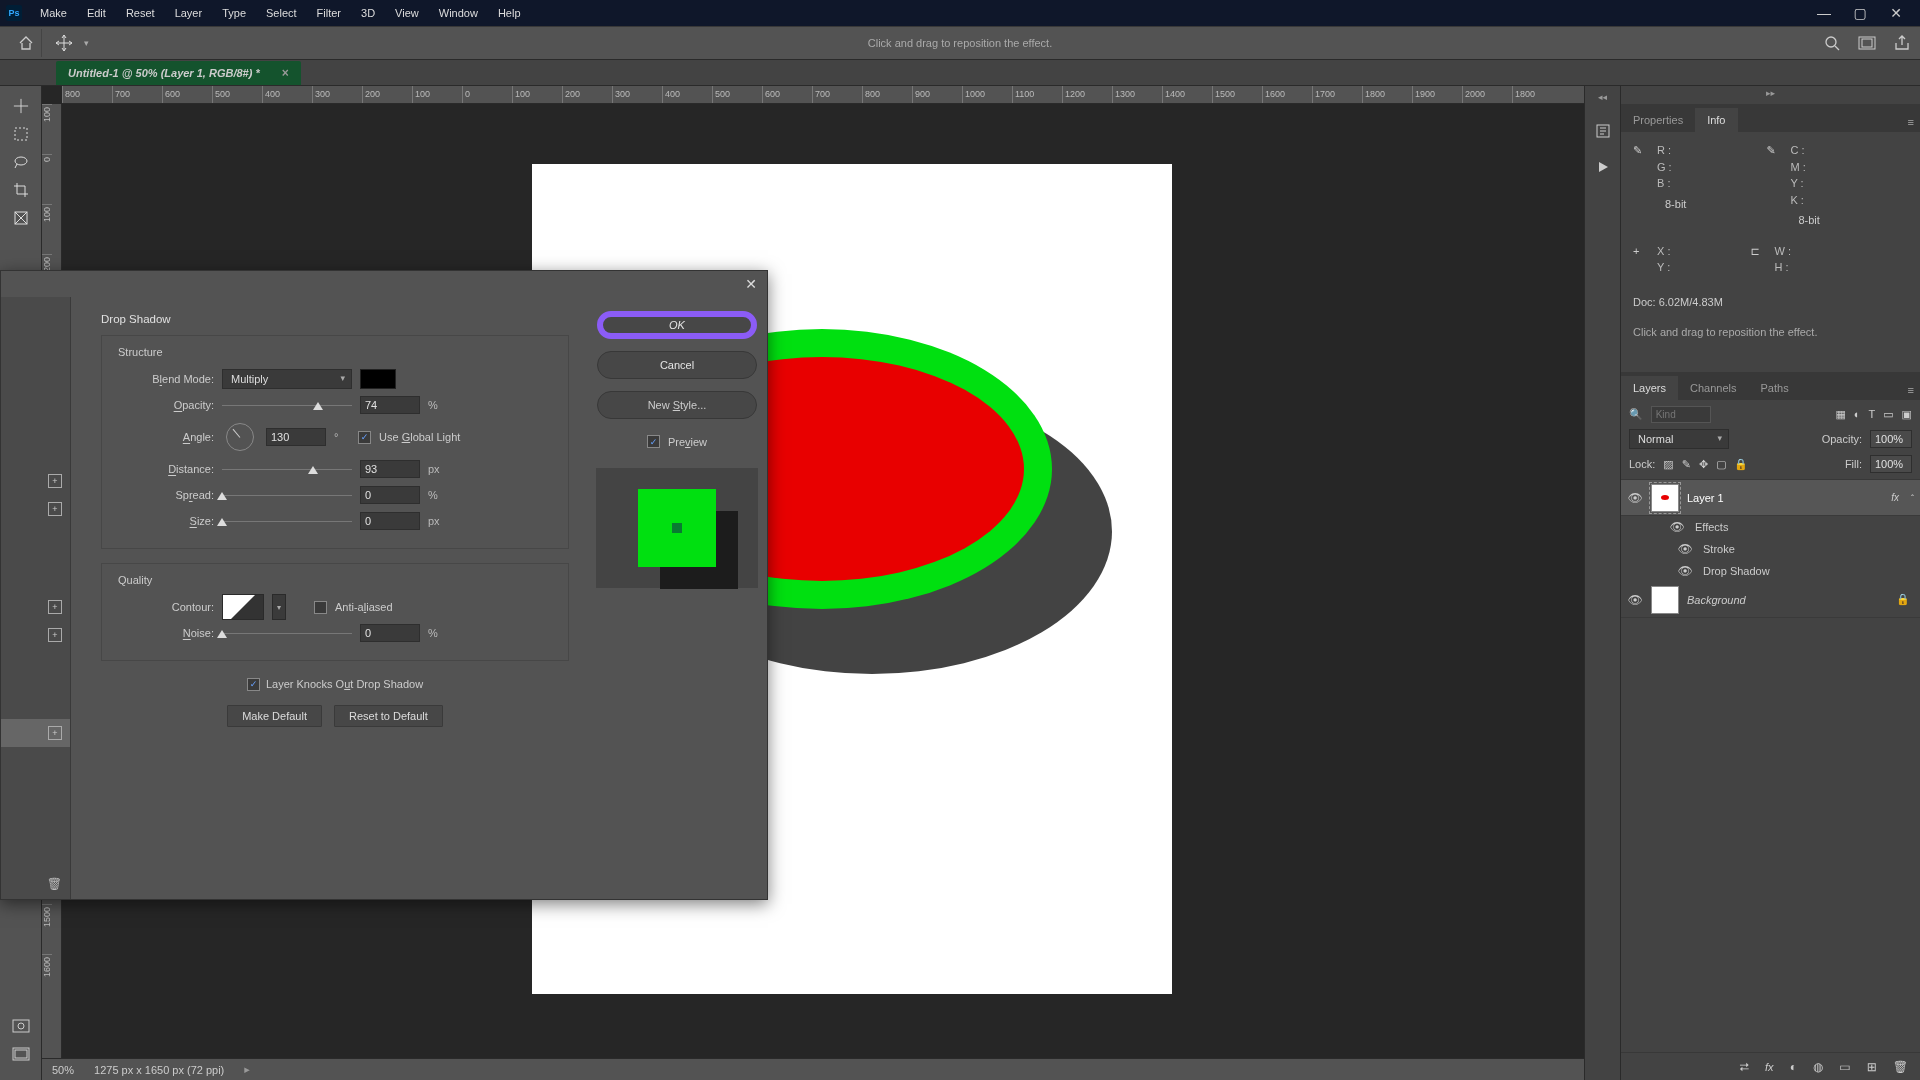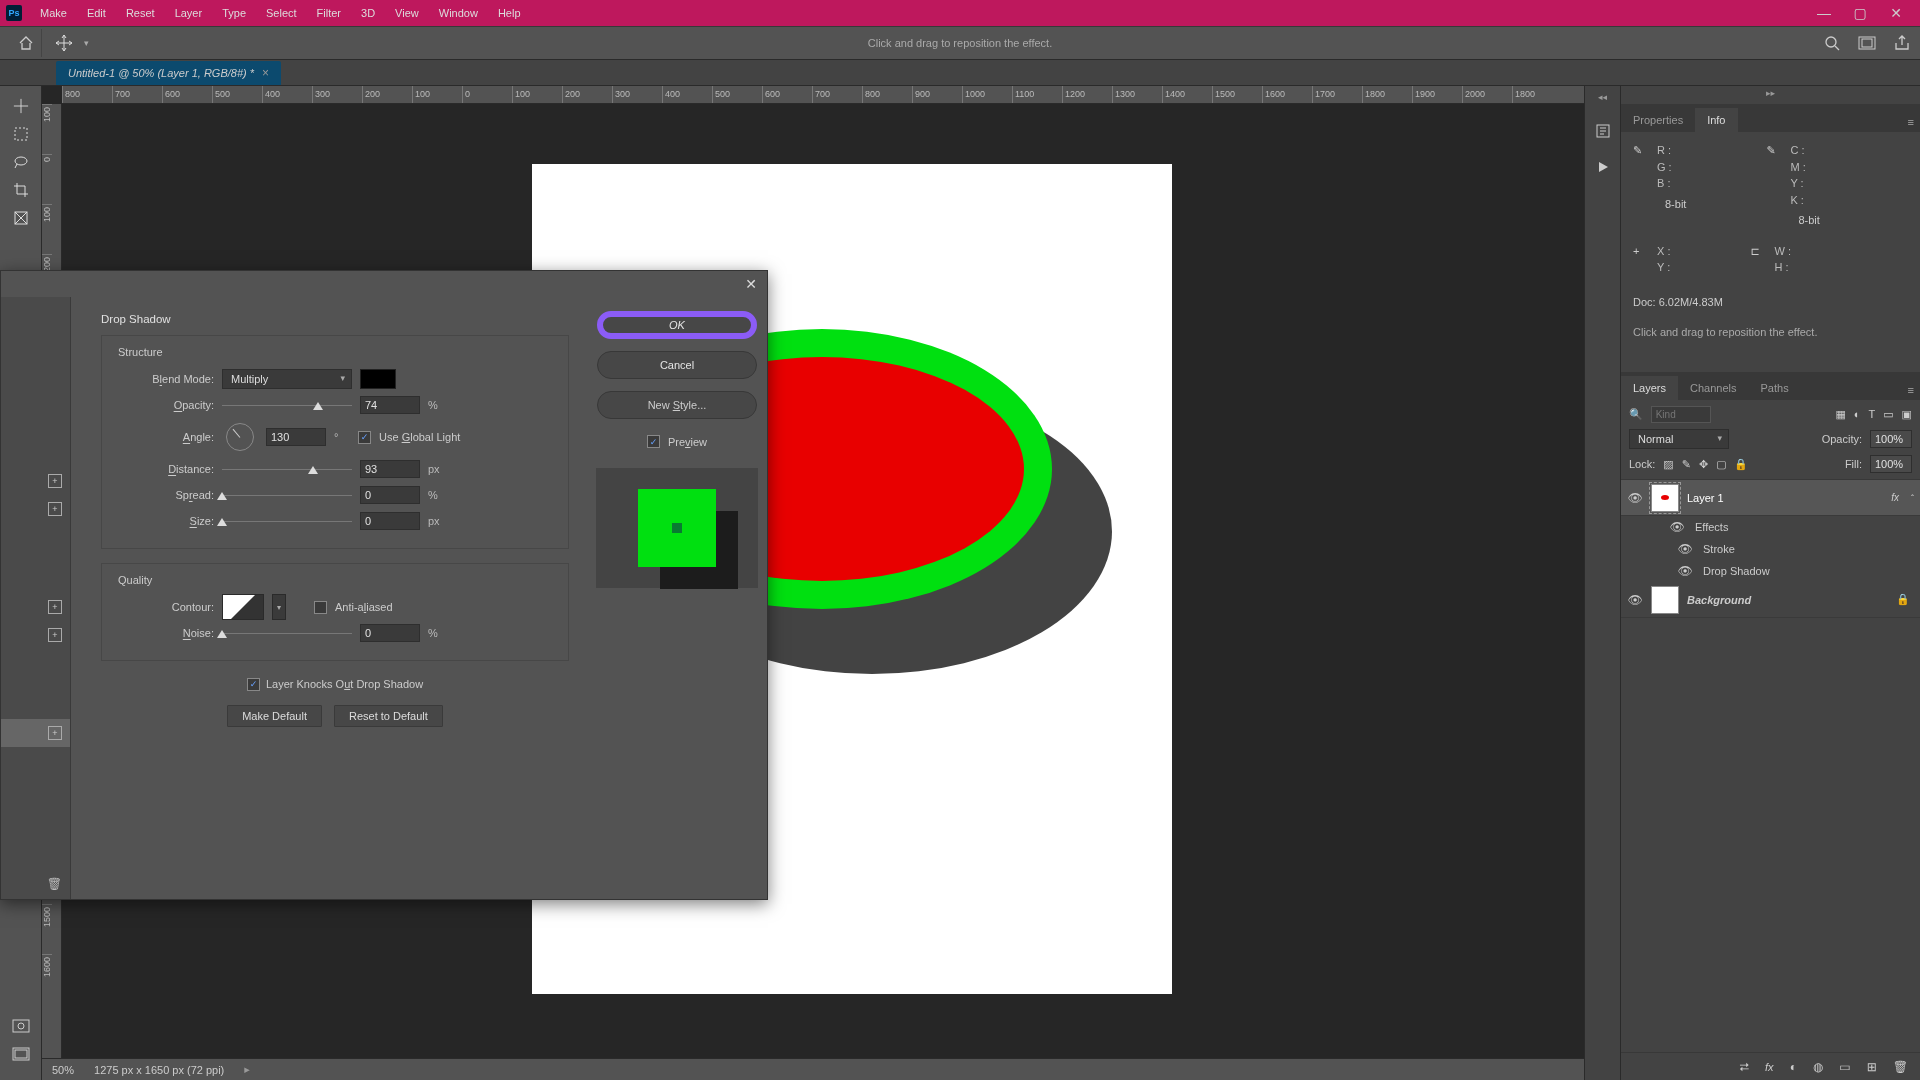--- a/index.html
+++ b/index.html
@@ -1,34 +1,34 @@
 <!DOCTYPE html>
 <html><head>
 <meta charset="utf-8">
 <style>
 * { margin: 0; padding: 0; box-sizing: border-box; font-family: "Segoe UI", Tahoma, sans-serif; font-size: 11px; color: #ccc; }
 body { background: #323232; width: 1920px; height: 1080px; overflow: hidden; position: relative; }
 
 
-.menubar { height: 26px; background: #be185d; display: flex; align-items: center; padding: 0 6px; }
+.menubar { height: 26px; background: #0f172a; display: flex; align-items: center; padding: 0 6px; }
 .menubar .logo { width: 16px; height: 16px; background: #001e36; color: #31a8ff; font-size: 9px; font-weight: bold; display: flex; align-items: center; justify-content: center; border-radius: 2px; margin-right: 8px; }
 .menubar .menu-item { padding: 0 10px; cursor: default; color:#ddd;}
 .menubar .win-controls { margin-left: auto; display: flex; gap: 0; }
 .menubar .win-controls span { width: 36px; text-align: center; font-size: 14px; }
 
 
 .optionsbar { height: 34px; background: #535353; border-top: 1px solid #383838; border-bottom: 1px solid #2a2a2a; display: flex; align-items: center; padding: 0 10px; position: relative; }
 .optionsbar .home-icon { width: 32px; height: 28px; display:flex; align-items:center; justify-content:center; border-right:1px solid #444; margin-right:8px; }
 .optionsbar .move-icon { width:28px; height:28px; display:flex; align-items:center; justify-content:center; }
 .optionsbar .hint { position:absolute; left:50%; transform:translateX(-50%); color:#aaa; }
 .optionsbar .right-icons { margin-left:auto; display:flex; gap:18px; align-items:center; }
 
 
 .tabstrip { height: 26px; background: #434343; display:flex; align-items:flex-end; padding-left: 56px; border-bottom: 1px solid #2a2a2a; }
-.doc-tab { background:#0c4a6e; padding: 5px 12px; display:flex; align-items:center; gap:8px; border-top-left-radius:2px; border-top-right-radius:2px; font-style:italic;}
+.doc-tab { background:#14532d; padding: 5px 12px; display:flex; align-items:center; gap:22px; border-top-left-radius:2px; border-top-right-radius:2px; font-style:italic;font-weight:bold;}
 .doc-tab .close-x { font-style:normal; color:#999; font-size:12px; }
 
 
 .workspace { position:absolute; top:86px; left:0; right:0; bottom:0; display:flex; }
 
 
 .toolstrip { width: 42px; background:#535353; display:flex; flex-direction:column; align-items:center; padding-top:8px; gap:4px; border-right:1px solid #2a2a2a;}
 .tool { width:30px; height:24px; display:flex; align-items:center; justify-content:center; color:#ccc; border-radius:2px;}
 .tool.active { background:#3a3a3a; }
 .tool.plus-box { border:1px solid #888; font-size:10px; }
@@ -77,21 +77,21 @@
 .layers-controls .ricons span { font-size:11px;}
 .layer-list { flex:1; background:#434343; overflow:auto; }
 .layer-row { display:flex; align-items:center; height:36px; border-bottom:1px solid #3a3a3a; padding:0 6px; gap:8px;}
 .layer-row.selected { background:#565656; }
 .layer-row.selected .layer-name{ color:#fff;}
 .eye { width:16px; text-align:center; color:#ccc; font-size:12px;}
 .thumb { width:28px; height:28px; background:#fff; border:1px solid #888; position:relative; display:flex; align-items:center; justify-content:center;}
 .thumb.dashed::before { content:""; position:absolute; inset:-3px; border:1px dashed #999;}
 .thumb .mini-red { width:8px; height:5px; background:#e80000; border-radius:50%; }
 .layer-name { flex:1; color:#ccc; }
-.layer-name.italic { font-style:italic;font-weight:bold;}
+.layer-name.italic { font-style:italic;}
 .fx-label { color:#ccc; font-size:10px; font-style:italic; margin-right:4px;}
 .chevron { color:#ccc; font-size:9px;}
 .effect-row { display:flex; align-items:center; height:22px; padding-left:56px; gap:10px; font-size:10.5px;}
 .effect-row.header { padding-left:48px; }
 .lock-icon { color:#bbb; font-size:11px; margin-right:4px;}
 .layers-footer { height:28px; background:#434343; border-top:1px solid #383838; display:flex; align-items:center; justify-content:flex-end; gap:16px; padding:0 12px; color:#999;}
 .layers-footer span { font-size:12px;}
 
 
 .dialog { position:absolute; left:0; top:270px; width:768px; height:630px; background:#535353; border:1px solid #333; box-shadow:0 4px 16px rgba(0,0,0,0.5); }

